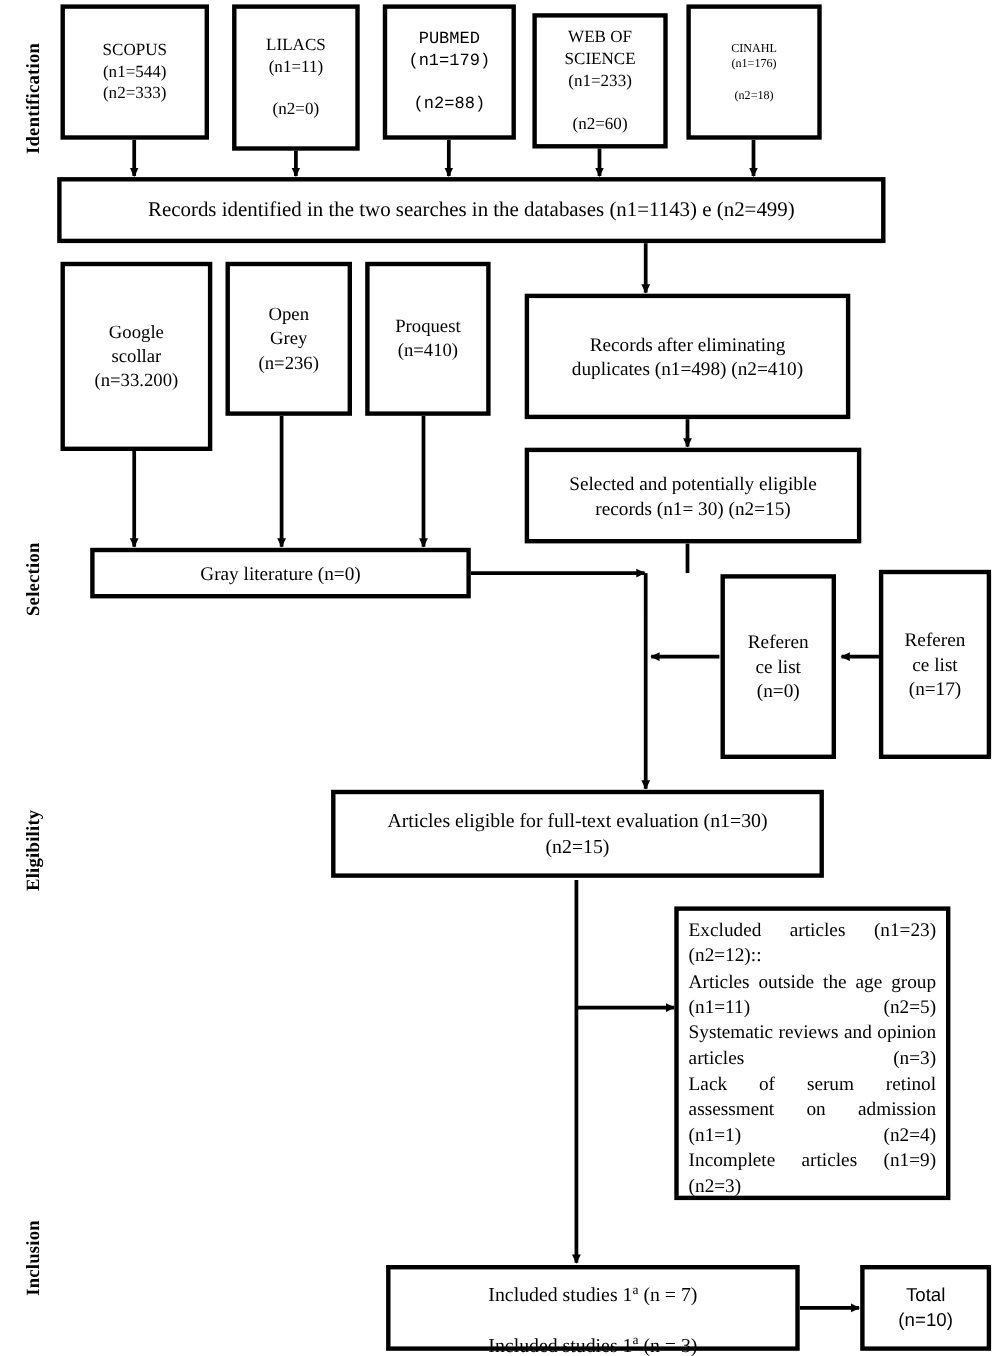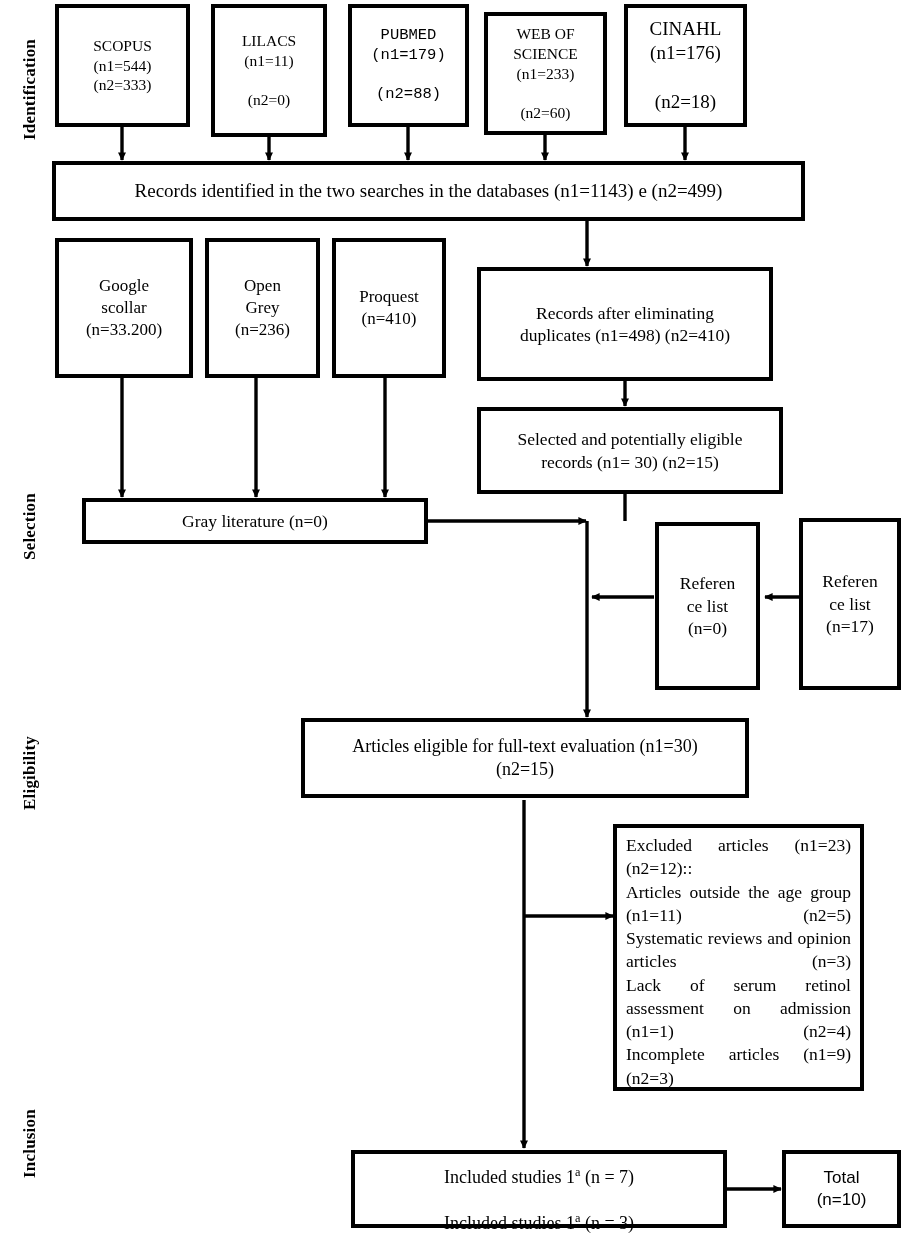--- a/index.html
+++ b/index.html
@@ -153,32 +153,32 @@
 
 (n2=88)</span>
   </div>
   <div class="box" style="left:484px; top:12px; width:123px; height:123px; font-size:15.5px;">
     <span class="txt">WEB OF
 SCIENCE
 (n1=233)
 
 (n2=60)</span>
   </div>
-  <div class="box" style="left:624px; top:4px; width:123px; height:123px; font-size:19px;">
+  <div class="box" style="left:624px; top:4px; width:123px; height:123px; font-size:11px;">
     <span class="txt">CINAHL
 (n1=176)
 
 (n2=18)</span>
   </div>
 
   <div class="box" style="left:52px; top:161px; width:753px; height:60px; font-size:19px;">
     <span class="txt">Records identified in the two searches in the databases  (n1=1143) e (n2=499)</span>
   </div>
 
-  <div class="box" style="left:55px; top:238px; width:138px; height:140px; font-size:17px;">
+  <div class="box" style="left:55px; top:238px; width:138px; height:172px; font-size:17px;">
     <span class="txt">Google
 scollar
 (n=33.200)</span>
   </div>
   <div class="box" style="left:205px; top:238px; width:115px; height:140px; font-size:17px;">
     <span class="txt">Open
 Grey
 (n=236)</span>
   </div>
   <div class="box" style="left:332px; top:238px; width:114px; height:140px; font-size:17px;justify-content:flex-end;">

